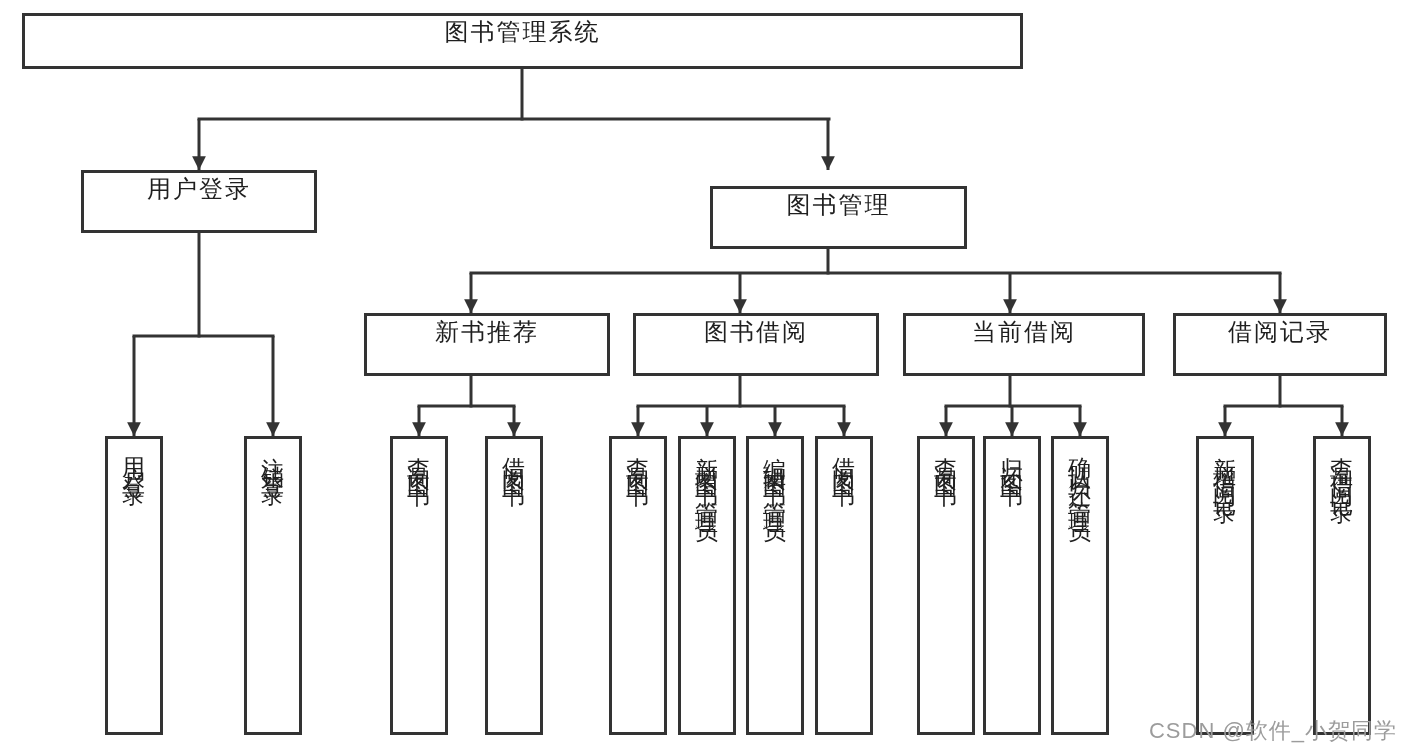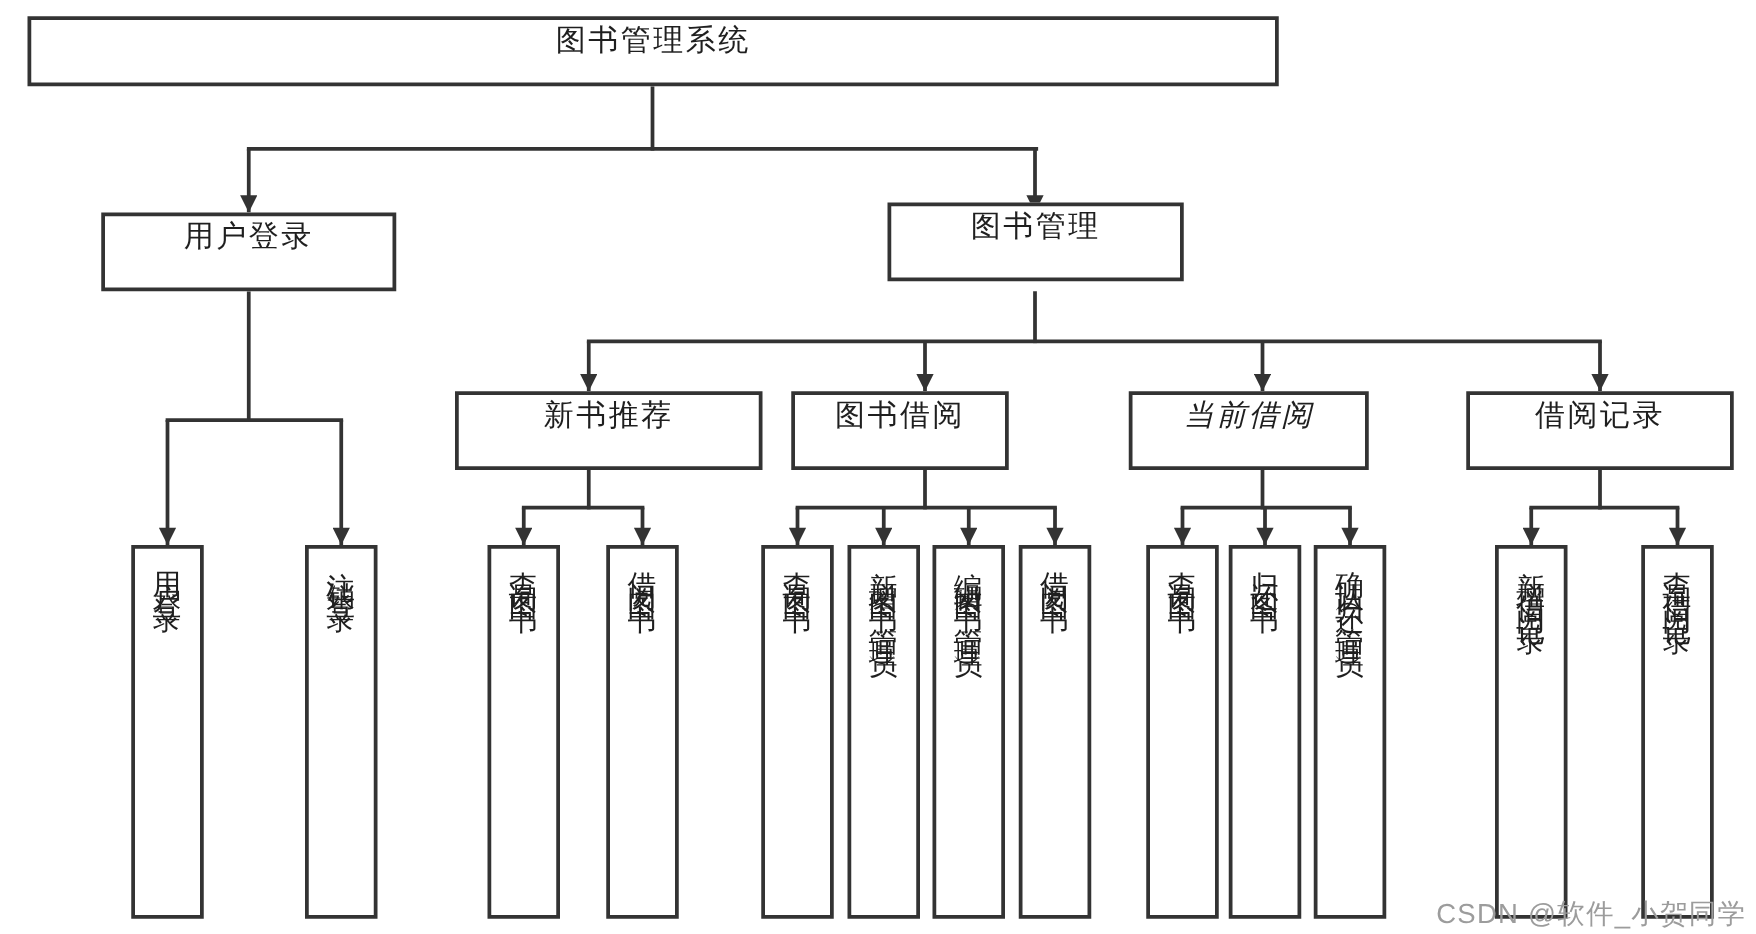--- a/index.html
+++ b/index.html
@@ -101,31 +101,31 @@
     <path d="M1342,406 V436" marker-end="url(#arrow)"></path>
   </svg>
 
   <div class="node h-node" style="left:22px;top:13px;width:1001px;height:56px;">
     <span>图书管理系统</span>
   </div>
 
   <div class="node h-node" style="left:81px;top:170px;width:236px;height:63px;">
     <span>用户登录</span>
   </div>
-  <div class="node h-node" style="left:710px;top:162px;width:237px;height:63px;">
+  <div class="node h-node" style="left:710px;top:186px;width:257px;height:63px;">
     <span>图书管理</span>
   </div>
 
   <div class="node h-node" style="left:364px;top:313px;width:246px;height:63px;">
     <span>新书推荐</span>
   </div>
-  <div class="node h-node" style="left:633px;top:313px;width:174px;height:63px;">
+  <div class="node h-node" style="left:633px;top:313px;width:246px;height:63px;">
     <span>图书借阅</span>
   </div>
-  <div class="node h-node" style="left:903px;top:313px;width:192px;height:63px;font-style:italic;">
+  <div class="node h-node" style="left:903px;top:313px;width:242px;height:63px;">
     <span>当前借阅</span>
   </div>
   <div class="node h-node" style="left:1173px;top:313px;width:214px;height:63px;">
     <span>借阅记录</span>
   </div>
 
   <div class="node v-node" style="left:105px;">
     <span class="vtext">用户登录</span>
   </div>
   <div class="node v-node" style="left:244px;">

